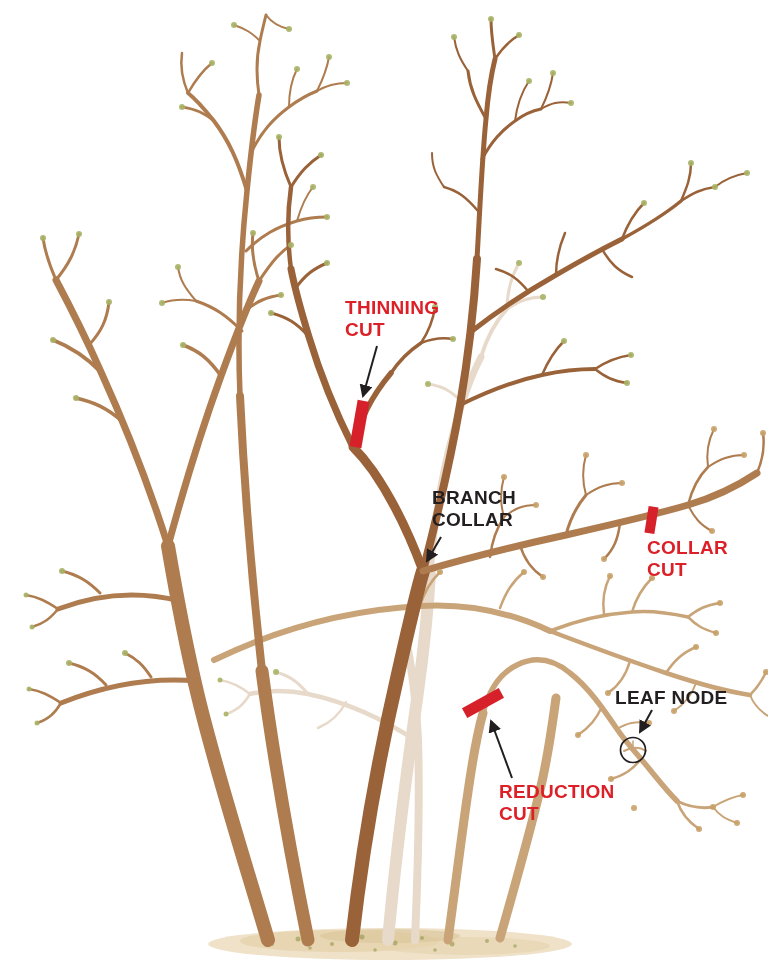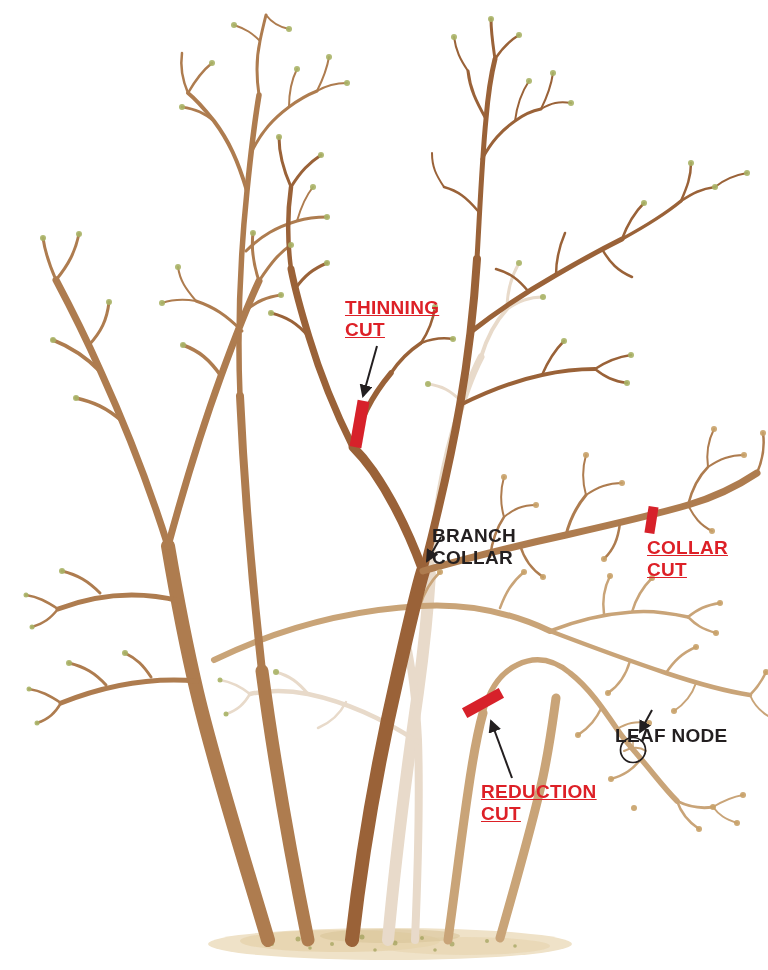--- a/index.html
+++ b/index.html
@@ -17,22 +17,22 @@
   .stage{
     position:relative;width:768px;height:970px;background:#ffffff;overflow:hidden;
     font-family:"Liberation Sans", sans-serif;
   }
   .stage svg{position:absolute;left:0;top:0;}
   .label{
     position:absolute;
     font-weight:700;font-size:19px;line-height:22px;letter-spacing:.3px;
     white-space:pre-line;
   }
-  .label.red{color:var(--label-red);text-decoration:underline;}
-  .label.black{color:var(--label-black);margin-top:38px;}
+  .label.red{color:var(--label-red);}
+  .label.black{color:var(--label-black);}
   .branch{fill:none;stroke-linecap:round;stroke-linejoin:round;}
   .s-dark{stroke:var(--branch-dark);}
   .s-mid{stroke:var(--branch-mid);}
   .s-light{stroke:var(--branch-light);}
   .s-pale{stroke:var(--branch-pale);}
   .arrow{stroke:var(--label-black);stroke-width:2;fill:none;}
   .budg{fill:var(--bud-green);opacity:.9;}
   .budt{fill:var(--bud-tan);opacity:.9;}
 </style>
 </head>
@@ -317,15 +317,15 @@
     </g>
   </svg>
 
   <div class="label red" style="left:345px;top:297px;">THINNING
 CUT</div>
   <div class="label black" style="left:432px;top:487px;">BRANCH
 COLLAR</div>
   <div class="label red" style="left:647px;top:537px;">COLLAR
 CUT</div>
   <div class="label black" style="left:615px;top:687px;">LEAF NODE</div>
-  <div class="label red" style="left:481px;top:781px;">REDUCTION
+  <div class="label red" style="left:499px;top:781px;">REDUCTION
 CUT</div>
 </div>
 
 </body></html>

